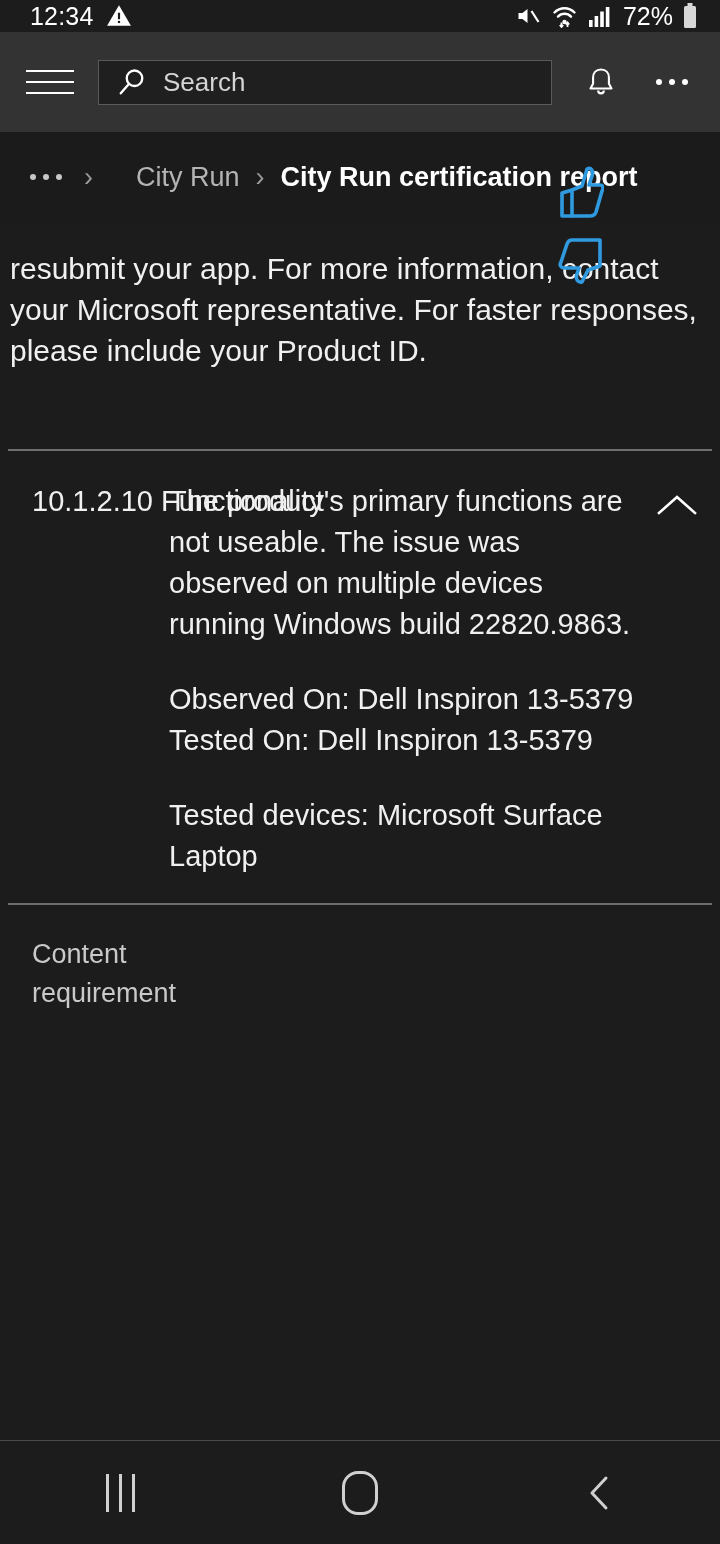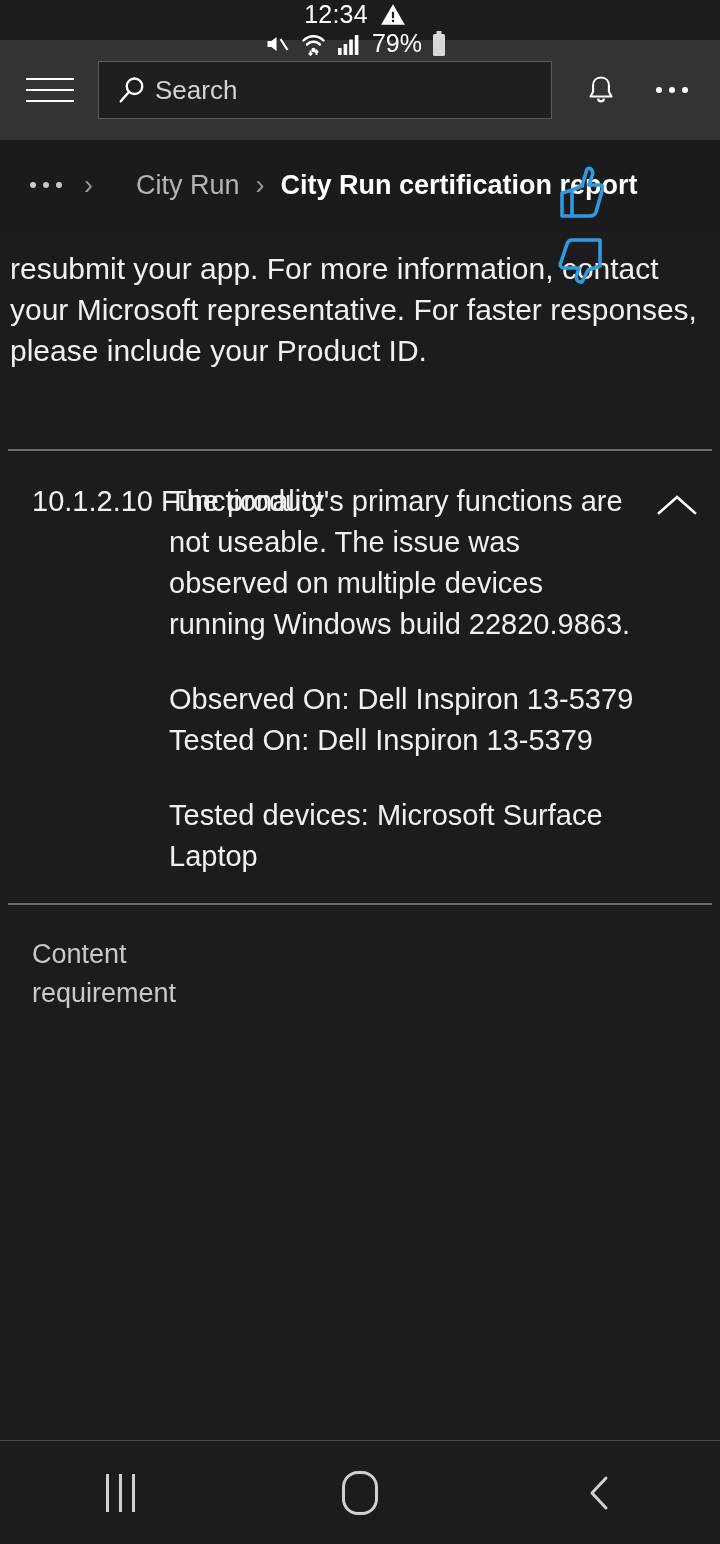--- a/index.html
+++ b/index.html
@@ -6,48 +6,47 @@
   html, body {
     width: 720px; height: 1544px;
     background: #1c1c1c;
     font-family: "Liberation Sans", sans-serif;
     overflow: hidden;
   }
   body { position: relative; }
 
   
   .statusbar {
-    height: 40px; background: #1c1c1c;
+    height: 32px; background: #1c1c1c;
     display: flex; align-items: center; justify-content: space-between;
-    padding: 0 22px 0 12px;
+    padding: 0 22px 0 30px;
     color: #ffffff;
-    flex-direction: column;
   }
   .sb-left { display: flex; align-items: center; gap: 12px; }
   .sb-clock { font-size: 25px; letter-spacing: .2px; }
   .sb-right { display: flex; align-items: center; gap: 9px; }
   .sb-pct { font-size: 25px; margin-left: 2px; }
   .ico { display: block; }
 
   
   .appbar {
     height: 100px; background: #333333;
     display: flex; align-items: center;
     padding: 0 22px 0 26px; gap: 0;
   }
   .hamburger {
     width: 48px; height: 42px;
     display: flex; flex-direction: column; justify-content: center; gap: 9px;
     cursor: pointer;
   }
   .hamburger span { display: block; height: 2px; background: #fff; width: 48px; }
   .searchbox {
-    flex: 1; height: 58px; margin: 0 26px 0 24px;
+    flex: 1; height: 45px; margin: 0 26px 0 24px;
     background: #1f1f1f; border: 1px solid #5a5a5a;
-    display: flex; align-items: center; padding: 4px 18px; gap: 8px;
+    display: flex; align-items: center; padding: 4px 18px; gap: 16px;
   }
   .search-ph { color: #d4d4d4; font-size: 26px; }
   .bell { width: 46px; height: 46px; display: flex; align-items: center; justify-content: center; }
   .dots-btn {
     width: 52px; height: 46px; margin-left: 22px;
     display: flex; align-items: center; justify-content: center; gap: 7px;
   }
   .dots-btn i { width: 6px; height: 6px; border-radius: 50%; background: #fff; display: block; }
 
   
@@ -153,21 +152,21 @@
       </svg>
     </span>
     <span>
       <svg class="ico" width="24" height="24" viewBox="0 0 24 24">
         <rect x="1" y="16" width="3.6" height="7" fill="#ffffff"></rect>
         <rect x="6.6" y="12" width="3.6" height="11" fill="#ffffff"></rect>
         <rect x="12.2" y="7.5" width="3.6" height="15.5" fill="#ffffff"></rect>
         <rect x="17.8" y="3" width="3.6" height="20" fill="#ffffff"></rect>
       </svg>
     </span>
-    <span class="sb-pct">79%</span>
+    <span class="sb-pct">72%</span>
     <span>
       <svg class="ico" width="16" height="26" viewBox="0 0 14 26">
         <rect x="4.5" y="0" width="5" height="3" fill="#d8d8d8"></rect>
         <rect x="1" y="3" width="12" height="22" rx="1.5" fill="#d8d8d8"></rect>
       </svg>
     </span>
   </div>
 </div>
 
 <div class="appbar">

